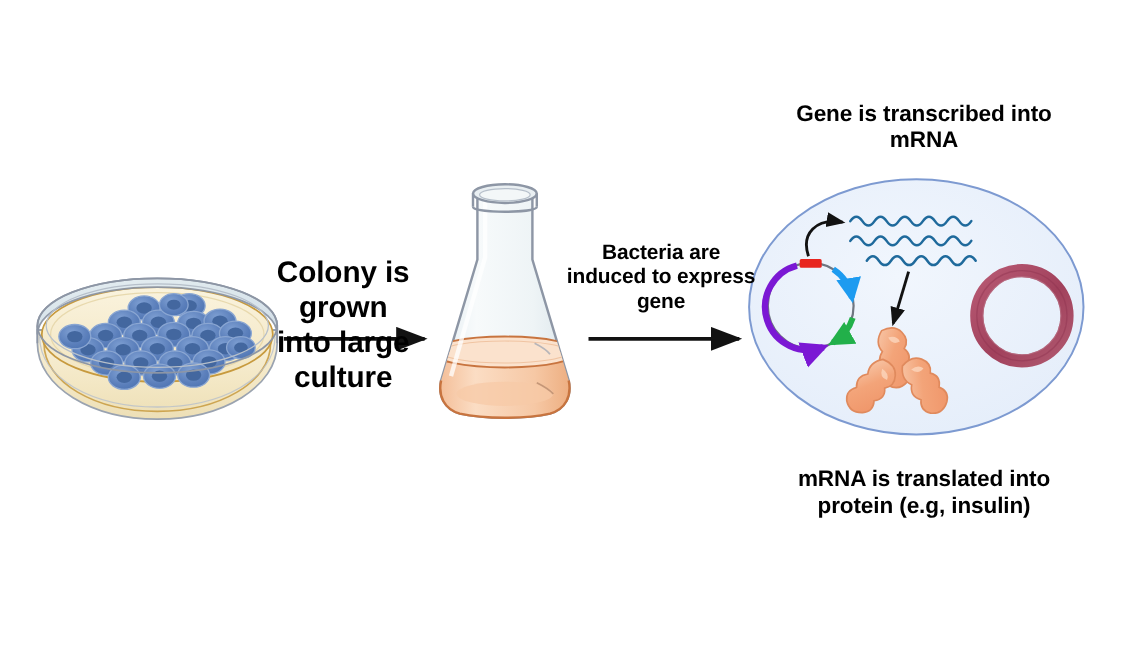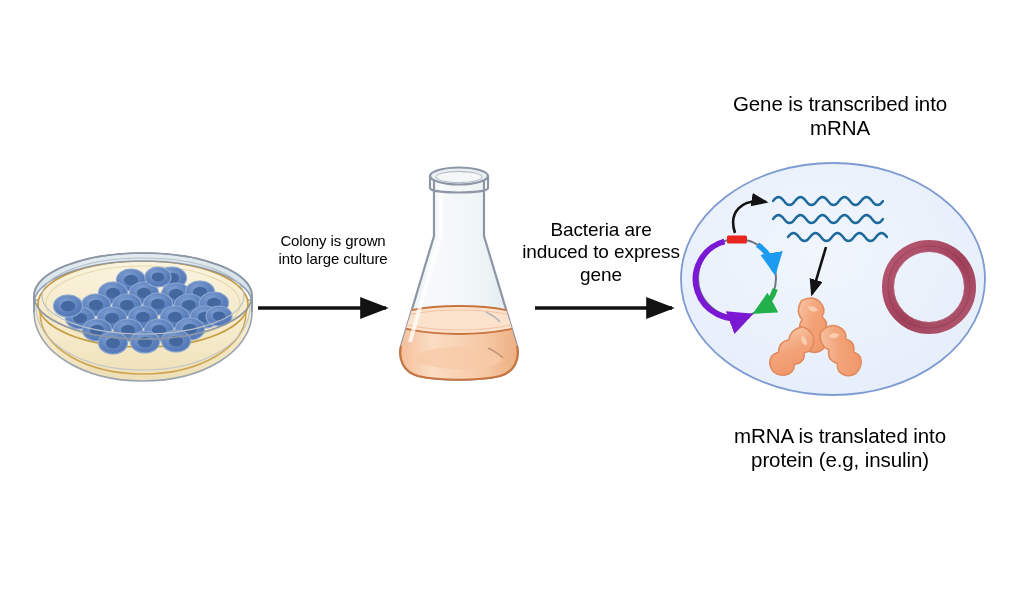--- a/index.html
+++ b/index.html
@@ -21,32 +21,32 @@
   .stage-svg {
     position: absolute;
     left: 0;
     top: 0;
     width: 1024px;
     height: 597px;
   }
   .label {
     position: absolute;
     font-family: "Liberation Sans", sans-serif;
-    font-weight: normal;
+    font-weight: bold;
     color: #000000;
     text-align: center;
     line-height: 1.18;
     white-space: pre-line;
     letter-spacing: -0.1px;
   }
   #label-colony {
-    left: 240px;
+    left: 219px;
     top: 232px;
     width: 186px;
-    font-size: 15px;
+    font-size: 27px;
   }
   #label-induce {
     left: 511px;
     top: 219px;
     width: 180px;
     font-size: 19px;
   }
   #label-transcribed {
     left: 690px;
     top: 92px;

